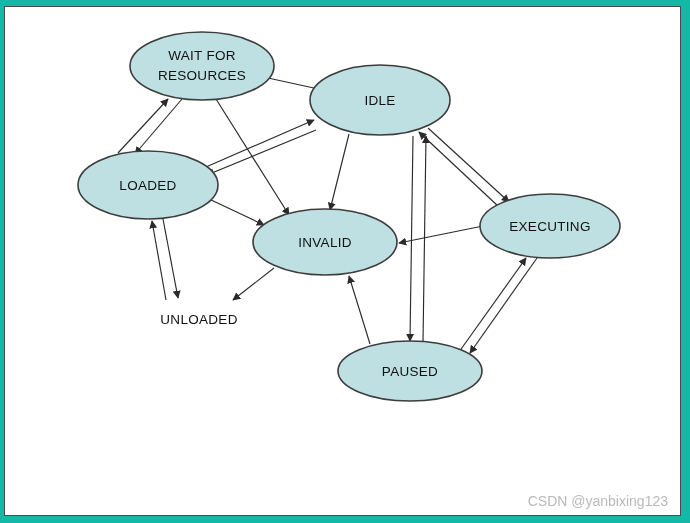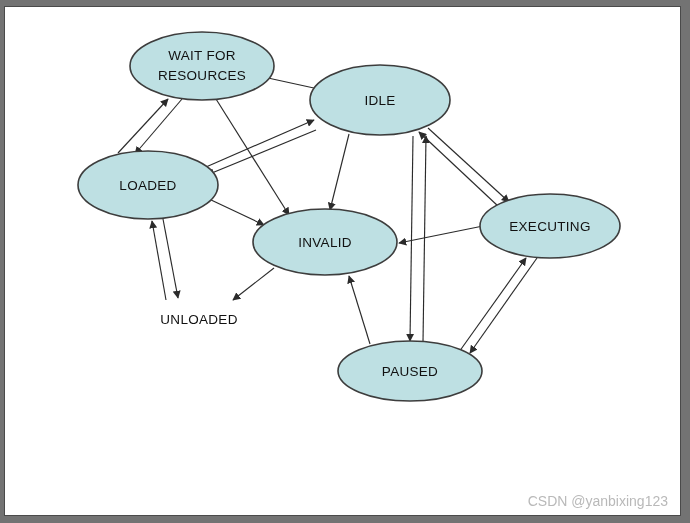--- a/index.html
+++ b/index.html
@@ -5,21 +5,21 @@
   html, body {
     margin: 0;
     padding: 0;
     background: #ffffff;
     font-family: "Liberation Sans", sans-serif;
   }
   #canvas {
     position: relative;
     width: 690px;
     height: 523px;
-    background: #737373;
+    background: #14b8a6;
     overflow: hidden;
   }
   #frame {
     position: absolute;
     left: 4px;
     top: 6px;
     width: 677px;
     height: 510px;
     border: 1px solid #4a4a4a;
     box-sizing: border-box;

